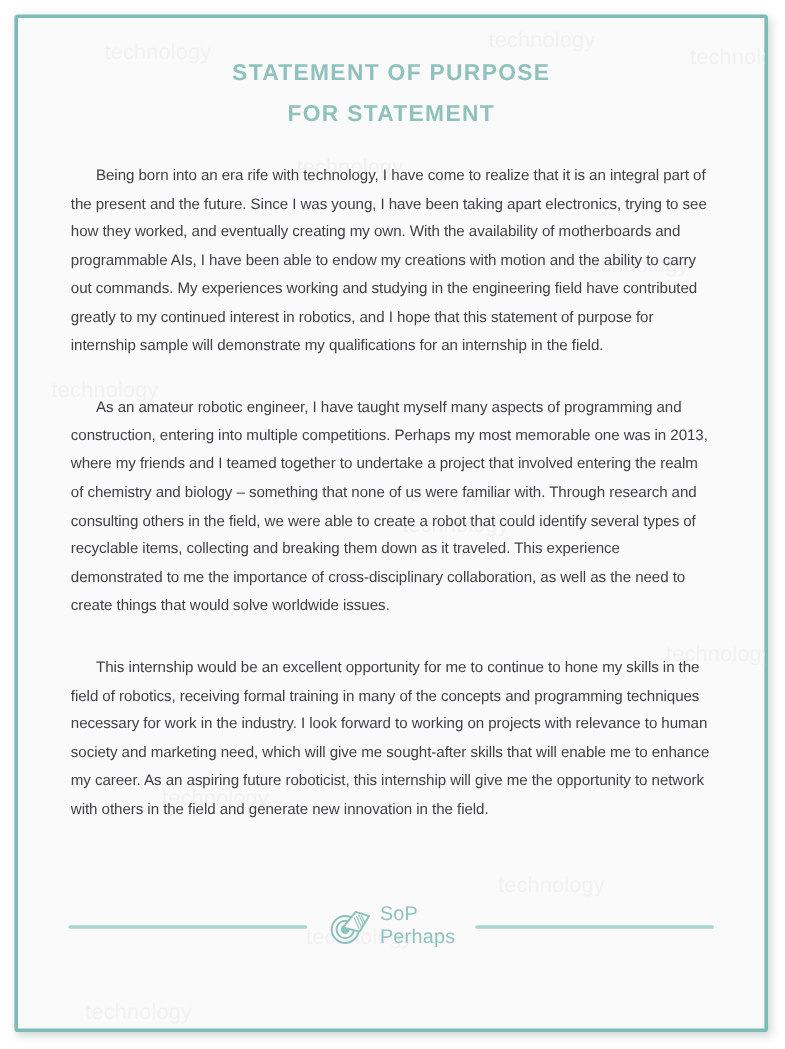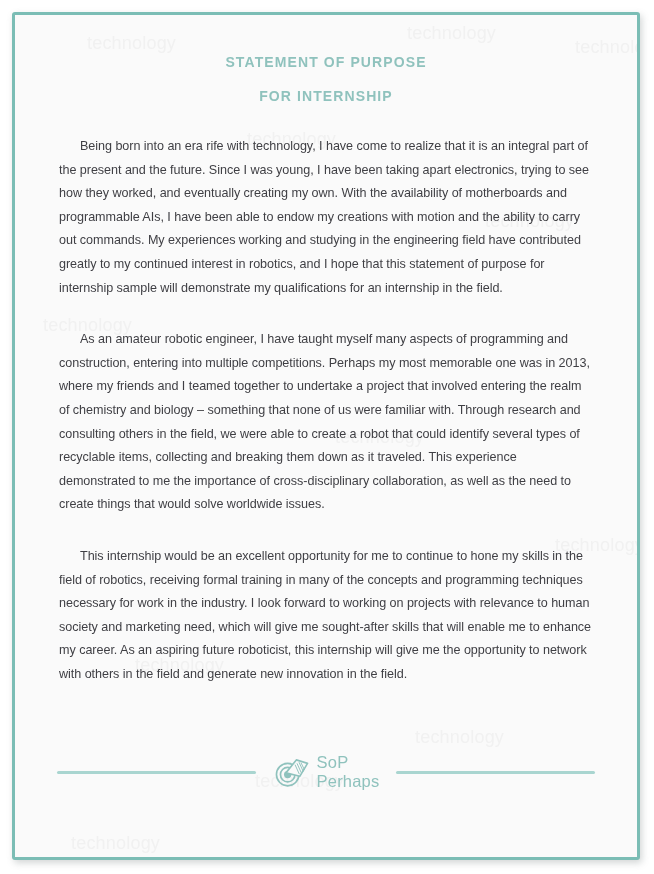--- a/index.html
+++ b/index.html
@@ -58,21 +58,21 @@
     height: 100%;
     box-sizing: border-box;
     padding: 30px 44px 0 44px;
   }
 
   .doc-title {
     text-align: center;
     color: #8fc2bd;
     font-family: "Liberation Sans", sans-serif;
     font-weight: bold;
-    font-size: 14px;
+    font-size: 19px;
     letter-spacing: 1.1px;
     line-height: 34px;
     margin: 0;
   }
   .doc-title .title-line {
     display: block;
   }
 
   .body-copy {
     margin-top: 22px;
@@ -151,21 +151,21 @@
       <span class="watermark-word" style="left:120px; top:640px;">technology</span>
       <span class="watermark-word" style="left:400px; top:712px;">technology</span>
       <span class="watermark-word" style="left:240px; top:756px;">technology</span>
       <span class="watermark-word" style="left:56px; top:818px;">technology</span>
     </div>
 
     <div class="sheet-content">
 
       <h1 class="doc-title">
         <span class="title-line">STATEMENT OF PURPOSE</span>
-        <span class="title-line">FOR INTERNSHIP</span>
+        <span class="title-line">FOR STATEMENT</span>
       </h1>
 
       <div class="body-copy">
         <p class="body-paragraph">Being born into an era rife with technology, I have come to realize that it is an integral part of the present and the future. Since I was young, I have been taking apart electronics, trying to see how they worked, and eventually creating my own. With the availability of motherboards and programmable AIs, I have been able to endow my creations with motion and the ability to carry out commands. My experiences working and studying in the engineering field have contributed greatly to my continued interest in robotics, and I hope that this statement of purpose for internship sample will demonstrate my qualifications for an internship in the field.</p>
         <p class="body-paragraph">As an amateur robotic engineer, I have taught myself many aspects of programming and construction, entering into multiple competitions. Perhaps my most memorable one was in 2013, where my friends and I teamed together to undertake a project that involved entering the realm of chemistry and biology – something that none of us were familiar with. Through research and consulting others in the field, we were able to create a robot that could identify several types of recyclable items, collecting and breaking them down as it traveled. This experience demonstrated to me the importance of cross-disciplinary collaboration, as well as the need to create things that would solve worldwide issues.</p>
         <p class="body-paragraph">This internship would be an excellent opportunity for me to continue to hone my skills in the field of robotics, receiving formal training in many of the concepts and programming techniques necessary for work in the industry. I look forward to working on projects with relevance to human society and marketing need, which will give me sought-after skills that will enable me to enhance my career. As an aspiring future roboticist, this internship will give me the opportunity to network with others in the field and generate new innovation in the field.</p>
       </div>
 
     </div>
 

